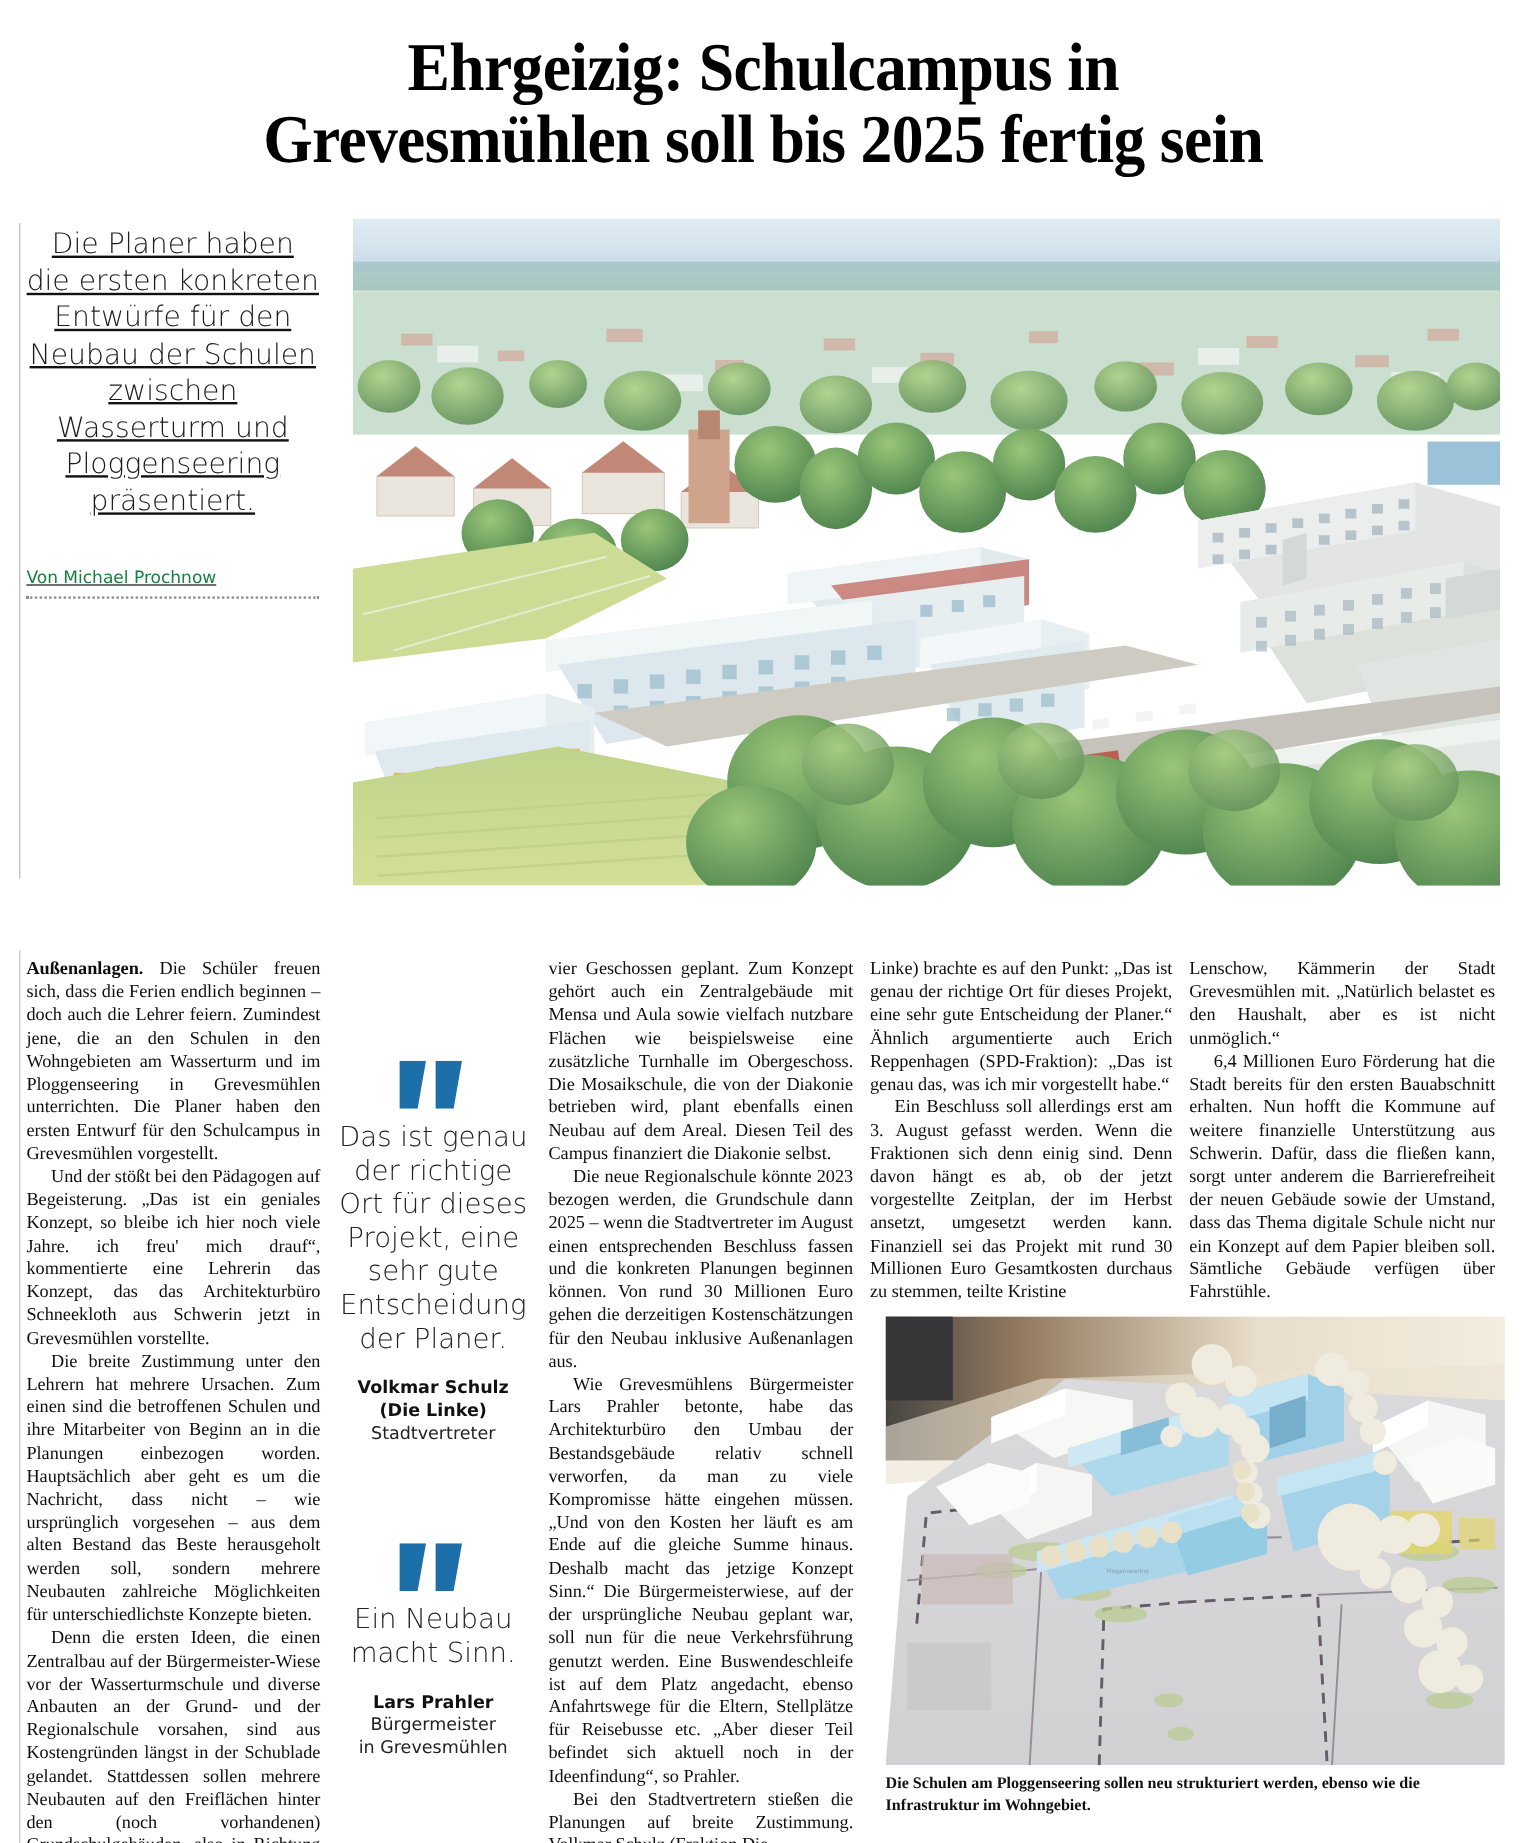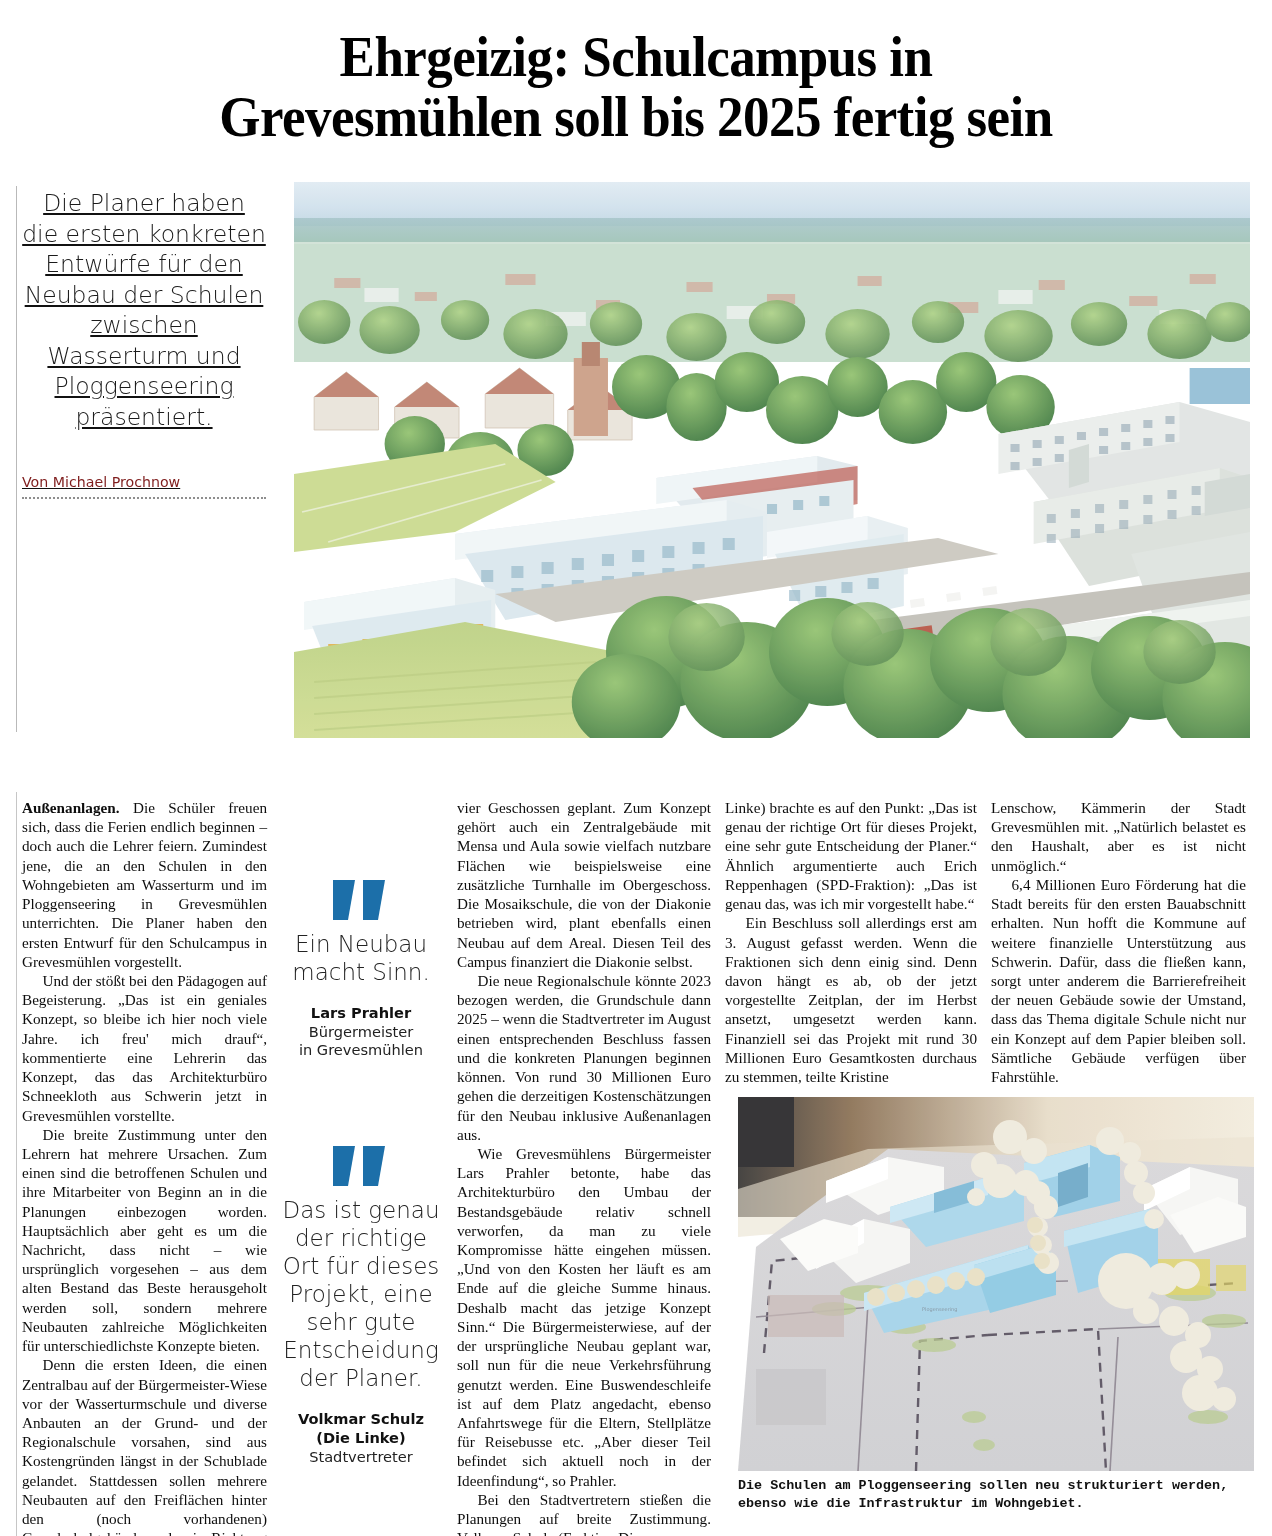--- a/index.html
+++ b/index.html
@@ -56,21 +56,21 @@
     font-weight:300;
     font-size:23.5px;
     line-height:1.30;
     text-align:center;
     color:#1b1b1b;
     margin:6px 0 0 0;
   }
   .byline{
     font-family:"DejaVu Sans","Liberation Sans",sans-serif;
     font-size:14.2px;
-    color:#7f1d1d;
+    color:#15803d;
     margin-top:42px;
     padding-bottom:7px;
     border-bottom:2px dotted #8e8e8e;
   }
 
   
   .photo-main{
     flex:1 1 auto;
     margin-left:14px;
     position:relative;
@@ -159,21 +159,21 @@
   }
 
   
   .photo-model{
     position:absolute;
     left:738px;top:1097px;
     width:516px;
   }
   .model-img{width:100%;height:374px;display:block;}
   .cap2{
-    font-family:Liberation Mono, monospace;
+    font-family:Liberation Serif, serif;
     font-weight:bold;
     font-size:13.4px;
     line-height:1.32;
     color:#111;
     margin-top:6px;
   }
 </style>
 </head>
 <body>
 
@@ -466,40 +466,40 @@
     <div class="bcol c1">
       <p class="first"><span class="dateline">Außenanlagen.</span><span> Die Schüler freuen sich, dass die Ferien endlich beginnen – doch auch die Lehrer feiern. Zumindest jene, die an den Schulen in den Wohngebieten am Wasserturm und im Ploggenseering in Grevesmühlen unterrichten. Die Planer haben den ersten Entwurf für den Schulcampus in Grevesmühlen vorgestellt.</span></p>
       <p>Und der stößt bei den Pädagogen auf Begeisterung. „Das ist ein geniales Konzept, so bleibe ich hier noch viele Jahre. ich freu' mich drauf“, kommentierte eine Lehrerin das Konzept, das das Architekturbüro Schneekloth aus Schwerin jetzt in Grevesmühlen vorstellte.</p>
       <p>Die breite Zustimmung unter den Lehrern hat mehrere Ursachen. Zum einen sind die betroffenen Schulen und ihre Mitarbeiter von Beginn an in die Planungen einbezogen worden. Hauptsächlich aber geht es um die Nachricht, dass nicht – wie ursprünglich vorgesehen – aus dem alten Bestand das Beste herausgeholt werden soll, sondern mehrere Neubauten zahlreiche Möglichkeiten für unterschiedlichste Konzepte bieten.</p>
       <p>Denn die ersten Ideen, die einen Zentralbau auf der Bürgermeister-Wiese vor der Wasserturmschule und diverse Anbauten an der Grund- und der Regionalschule vorsahen, sind aus Kostengründen längst in der Schublade gelandet. Stattdessen sollen mehrere Neubauten auf den Freiflächen hinter den (noch vorhandenen) Grundschulgebäuden, also in Richtung B 105 östlich der Mehrzweckhalle, entstehen. Erhalten bleibt lediglich das aus Richtung Ploggenseering erste Haus der Grundschule, das als Hort genutzt werden soll. Die beiden übrigen Grundschulgebäude werden abgerissen und durch einen Neubau ersetzt.</p>
 
     </div>
 
     <div class="bcol c2">
 
+      <div class="pq pq2">
+        <svg class="qmark" viewBox="0 0 62 40">
+          <path d="M3 0 h22 l-7 40 h-15 z" fill="#1c6fa9"></path>
+          <path d="M33 0 h22 l-7 40 h-15 z" fill="#1c6fa9"></path>
+        </svg>
+        <div class="qtext">Das ist genau der richtige Ort für dieses Projekt, eine sehr gute Entscheidung der Planer.</div>
+        <div class="qname">Volkmar Schulz</div>
+        <div class="qname" style="margin-top:0;">(Die Linke)</div>
+        <div class="qrole">Stadtvertreter</div>
+      </div>
+
       <div class="pq pq1">
         <svg class="qmark" viewBox="0 0 62 40">
           <path d="M3 0 h22 l-7 40 h-15 z" fill="#1c6fa9"></path>
           <path d="M33 0 h22 l-7 40 h-15 z" fill="#1c6fa9"></path>
         </svg>
         <div class="qtext">Ein Neubau macht Sinn.</div>
         <div class="qname">Lars Prahler</div>
         <div class="qrole">Bürgermeister</div>
         <div class="qrole">in Grevesmühlen</div>
-      </div>
-
-      <div class="pq pq2">
-        <svg class="qmark" viewBox="0 0 62 40">
-          <path d="M3 0 h22 l-7 40 h-15 z" fill="#1c6fa9"></path>
-          <path d="M33 0 h22 l-7 40 h-15 z" fill="#1c6fa9"></path>
-        </svg>
-        <div class="qtext">Das ist genau der richtige Ort für dieses Projekt, eine sehr gute Entscheidung der Planer.</div>
-        <div class="qname">Volkmar Schulz</div>
-        <div class="qname" style="margin-top:0;">(Die Linke)</div>
-        <div class="qrole">Stadtvertreter</div>
       </div>
 
     </div>
 
     <div class="bcol c3">
       <p class="first">vier Geschossen geplant. Zum Konzept gehört auch ein Zentralgebäude mit Mensa und Aula sowie vielfach nutzbare Flächen wie beispielsweise eine zusätzliche Turnhalle im Obergeschoss. Die Mosaikschule, die von der Diakonie betrieben wird, plant ebenfalls einen Neubau auf dem Areal. Diesen Teil des Campus finanziert die Diakonie selbst.</p>
       <p>Die neue Regionalschule könnte 2023 bezogen werden, die Grundschule dann 2025 – wenn die Stadtvertreter im August einen entsprechenden Beschluss fassen und die konkreten Planungen beginnen können. Von rund 30 Millionen Euro gehen die derzeitigen Kostenschätzungen für den Neubau inklusive Außenanlagen aus.</p>
       <p>Wie Grevesmühlens Bürgermeister Lars Prahler betonte, habe das Architekturbüro den Umbau der Bestandsgebäude relativ schnell verworfen, da man zu viele Kompromisse hätte eingehen müssen. „Und von den Kosten her läuft es am Ende auf die gleiche Summe hinaus. Deshalb macht das jetzige Konzept Sinn.“ Die Bürgermeisterwiese, auf der der ursprüngliche Neubau geplant war, soll nun für die neue Verkehrsführung genutzt werden. Eine Buswendeschleife ist auf dem Platz angedacht, ebenso Anfahrtswege für die Eltern, Stellplätze für Reisebusse etc. „Aber dieser Teil befindet sich aktuell noch in der Ideenfindung“, so Prahler.</p>
       <p>Bei den Stadtvertretern stießen die Planungen auf breite Zustimmung. Volkmar Schulz (Fraktion Die</p>
     </div>

